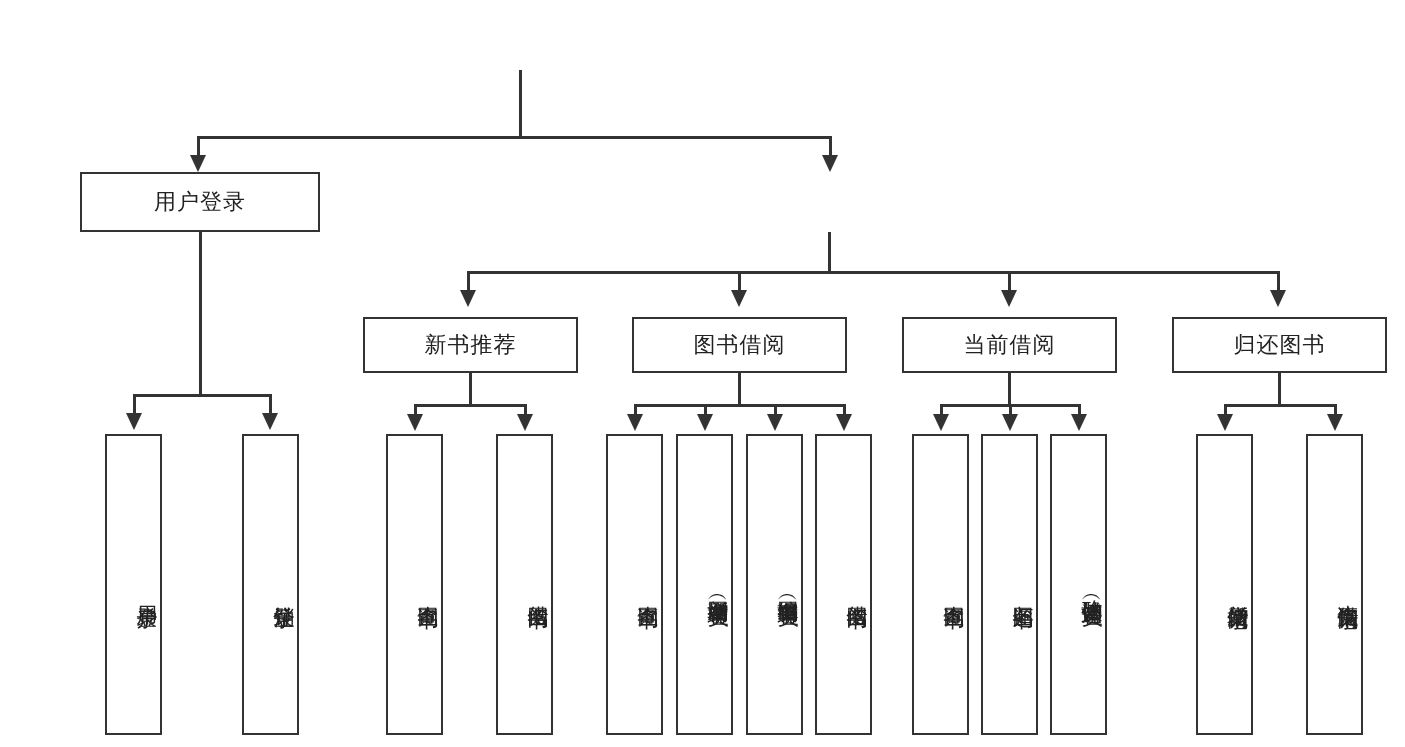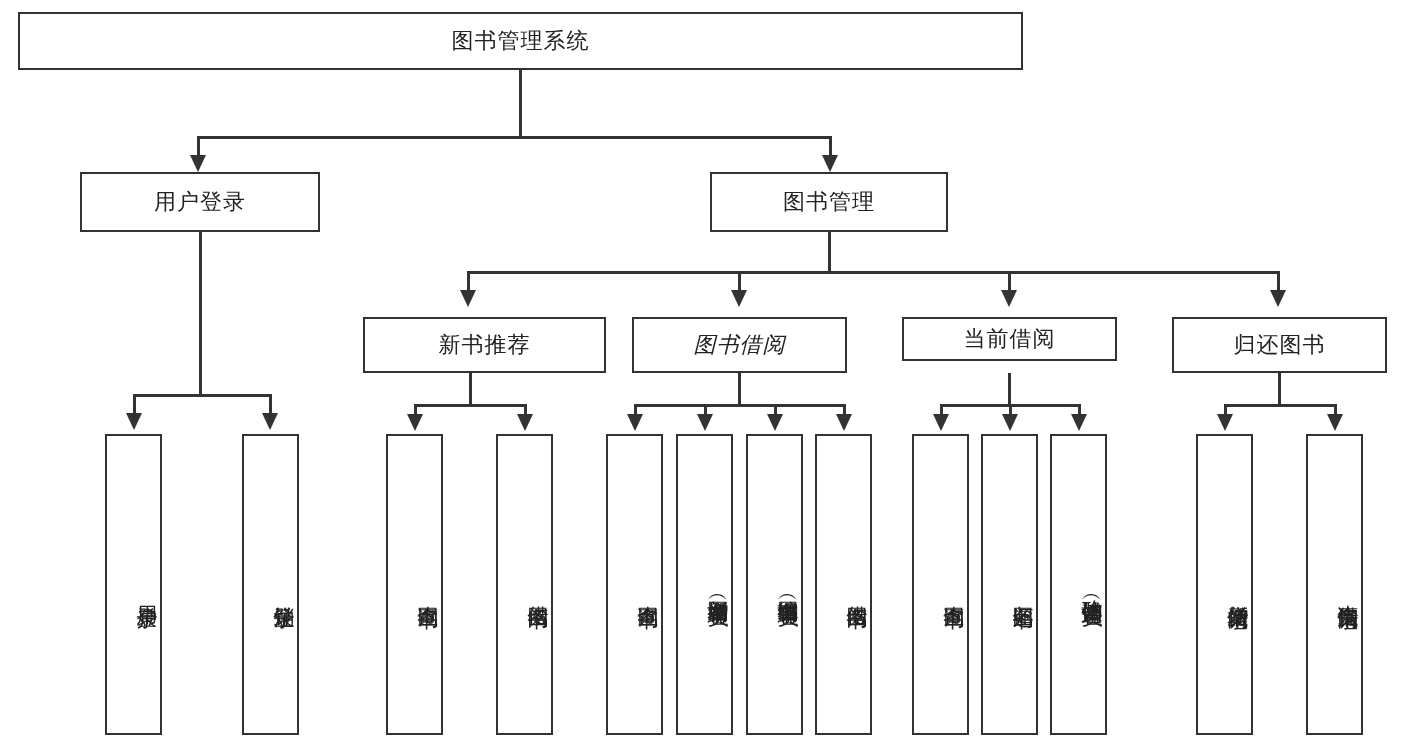--- a/index.html
+++ b/index.html
@@ -71,41 +71,35 @@
     white-space: nowrap;
     letter-spacing: 0.5px;
     user-select: none;
   }
 </style>
 </head>
 <body>
 
 <div id="diagram-root">
 
-  <div class="node node-h" style="left:18px; top:12px; width:1005px; height:58px;">
-    <span class="node-label">图书管理系统</span>
-  </div>
 
   <div class="edge edge-v" style="left:519px; top:70px; width:2.5px; height:68px;"></div>
 
   <div class="edge edge-h" style="left:197px; top:136px; width:634px; height:2.5px;"></div>
 
   <div class="edge edge-v" style="left:197px; top:136px; width:2.5px; height:22px;"></div>
   <div class="arrow" style="left:190px; top:155px;"></div>
 
   <div class="edge edge-v" style="left:829px; top:136px; width:2.5px; height:22px;"></div>
   <div class="arrow" style="left:822px; top:155px;"></div>
 
   <div class="node node-h" style="left:80px; top:172px; width:240px; height:60px;">
     <span class="node-label">用户登录</span>
   </div>
 
-  <div class="node node-h" style="left:710px; top:172px; width:238px; height:60px;">
-    <span class="node-label">图书管理</span>
-  </div>
 
   <div class="edge edge-v" style="left:199px; top:232px; width:2.5px; height:164px;"></div>
   <div class="edge edge-h" style="left:133px; top:394px; width:136px; height:2.5px;"></div>
   <div class="edge edge-v" style="left:133px; top:394px; width:2.5px; height:21px;"></div>
   <div class="arrow" style="left:126px; top:413px;"></div>
   <div class="edge edge-v" style="left:269px; top:394px; width:2.5px; height:21px;"></div>
   <div class="arrow" style="left:262px; top:413px;"></div>
 
   <div class="edge edge-v" style="left:828px; top:232px; width:2.5px; height:41px;"></div>
   <div class="edge edge-h" style="left:467px; top:271px; width:812px; height:2.5px;"></div>
@@ -115,29 +109,29 @@
 
   <div class="edge edge-v" style="left:738px; top:271px; width:2.5px; height:21px;"></div>
   <div class="arrow" style="left:731px; top:290px;"></div>
 
   <div class="edge edge-v" style="left:1008px; top:271px; width:2.5px; height:21px;"></div>
   <div class="arrow" style="left:1001px; top:290px;"></div>
 
   <div class="edge edge-v" style="left:1277px; top:271px; width:2.5px; height:21px;"></div>
   <div class="arrow" style="left:1270px; top:290px;"></div>
 
-  <div class="node node-h" style="left:363px; top:317px; width:243px; height:56px;">
+  <div class="node node-h" style="left:363px; top:317px; width:215px; height:56px;">
     <span class="node-label">新书推荐</span>
   </div>
 
-  <div class="node node-h" style="left:632px; top:317px; width:215px; height:56px;font-style:italic;">
+  <div class="node node-h" style="left:632px; top:317px; width:215px; height:56px;">
     <span class="node-label">图书借阅</span>
   </div>
 
-  <div class="node node-h" style="left:902px; top:317px; width:215px; height:44px;">
+  <div class="node node-h" style="left:902px; top:317px; width:215px; height:56px;">
     <span class="node-label">当前借阅</span>
   </div>
 
   <div class="node node-h" style="left:1172px; top:317px; width:215px; height:56px;">
     <span class="node-label">归还图书</span>
   </div>
 
   <div class="edge edge-v" style="left:469px; top:373px; width:2.5px; height:33px;"></div>
   <div class="edge edge-h" style="left:414px; top:404px; width:113px; height:2.5px;"></div>
   <div class="edge edge-v" style="left:414px; top:404px; width:2.5px; height:14px;"></div>

